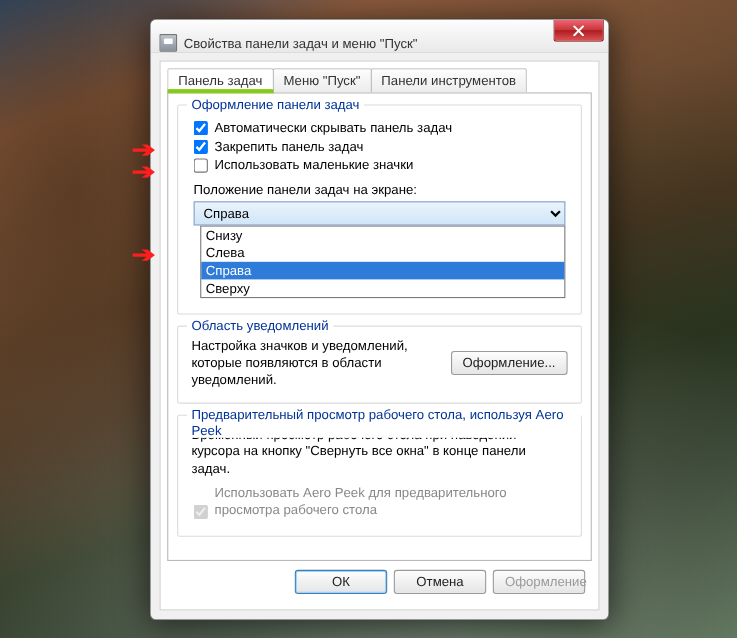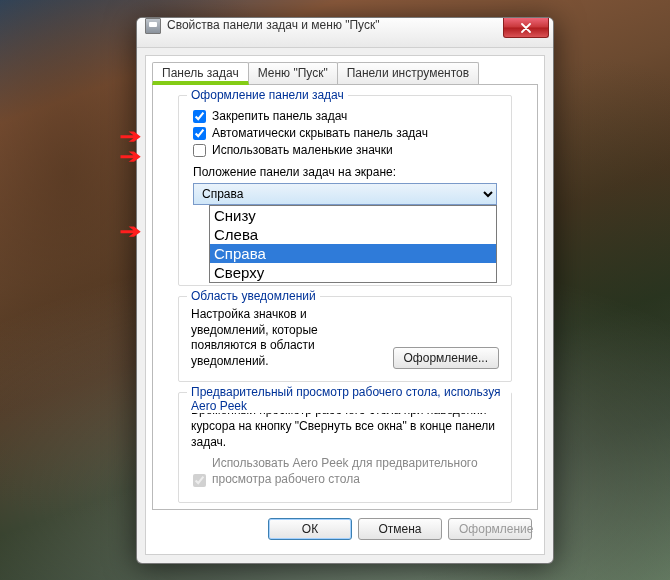--- a/index.html
+++ b/index.html
@@ -8,21 +8,21 @@
   
   body::before{content:"";position:absolute;inset:0;background:
      radial-gradient(800px 400px at 50% 85%,rgba(255,255,255,.25),transparent 60%),
      radial-gradient(300px 500px at 10% 30%,rgba(70,45,25,.6),transparent 70%),
      radial-gradient(300px 500px at 90% 70%,rgba(40,50,30,.6),transparent 70%)}
   .window{position:absolute;left:136px;top:17px;width:418px;height:547px;
     background:#f0f0f0;border:1px solid rgba(0,0,0,.5);border-radius:6px;
     box-shadow:0 4px 30px rgba(0,0,0,.6)}
   .titlebar{height:30px;background:linear-gradient(#fdfdfd,#e9e9e9);
     border-bottom:1px solid #d0d0d0;border-radius:5px 5px 0 0;
-    display:flex;align-items:flex-start;padding:0 0 0 8px;position:relative}
+    display:flex;align-items:flex-end;padding:0 0 0 8px;position:relative}
   .title-icon{width:16px;height:16px;margin-right:6px;
     background:linear-gradient(#bfc5cc,#8a929c);border:1px solid #777;border-radius:1px;
     position:relative}
   .title-icon::after{content:"";position:absolute;left:3px;top:3px;right:3px;bottom:6px;
     background:#fff;border-radius:1px}
   .title-text{font-size:12px;color:#333}
   .close-btn{position:absolute;right:4px;top:0;width:46px;height:20px;
     background:linear-gradient(#e67,#c8373a 48%,#b01c1f 52%,#da5255);
     border:1px solid #8a1f1f;border-top:none;border-radius:0 0 3px 3px;
     display:flex;align-items:center;justify-content:center}
@@ -31,36 +31,36 @@
     border:1px solid #cfcfcf}
   
   .tabs{position:absolute;left:6px;right:6px;top:6px;height:23px}
   .tab{float:left;height:22px;line-height:20px;padding:0 9px;font-size:12px;
     background:linear-gradient(#fdfdfd,#ececec);border:1px solid #b9b9b9;border-bottom:none;
     border-radius:2px 2px 0 0;margin-right:-1px;color:#333;cursor:default;position:relative}
   .tab.active{background:#fff;height:23px;z-index:3;border-bottom:4px solid #84cc16;margin-bottom:-1px}
   .tabbody{position:absolute;left:6px;right:6px;top:28px;bottom:44px;
     border:1px solid #b9b9b9;background:#fff;z-index:1}
   
-  .group{border:1px solid #dcdcdc;border-radius:2px;margin:10px 25px;padding:10px 12px 12px;position:relative}
+  .group{border:1px solid #dcdcdc;border-radius:2px;margin:10px 8px;padding:10px 12px 12px;position:relative}
   .group-title{position:absolute;top:-8px;left:8px;background:#fff;padding:0 4px;color:#003399;font-size:12px}
   .chk-row{display:flex;align-items:center;margin:3px 0 3px 2px;gap:6px}
   input[type=checkbox]{width:13px;height:13px}
   .chk-row.disabled{color:#888}
   .label-line{margin:8px 0 4px 2px}
   select.pos{width:100%;height:22px;font-size:12px;border:1px solid #7a9ac9;
     background:linear-gradient(#eaf3fb,#cfe6f8);color:#000;padding:0 4px}
   
-  .dropdown-list{position:absolute;left:16px;right:0;top:22px;background:#fff;
-    border:1px solid #7a7a7a;z-index:20;font-size:15px}
+  .dropdown-list{position:absolute;left:6px;right:0;top:22px;background:#fff;
+    border:1px solid #7a7a7a;z-index:20;font-size:12px}
   .dropdown-list div{padding:1px 4px}
   .dropdown-list .sel{background:#2f7bd9;color:#fff}
   .pos-wrap{position:relative;margin:0 2px}
   
-  .twocol{display:flex;align-items:flex-end;gap:14px}
+  .twocol{display:flex;align-items:center;gap:14px}
   .twocol .txt{flex:1;line-height:1.3}
   .w7btn{height:22px;padding:0 10px;font-family:inherit;font-size:12px;
     background:linear-gradient(#fdfdfd,#e5e5e5);border:1px solid #9a9a9a;border-radius:3px;
     color:#222;cursor:default}
   .w7btn:disabled{color:#9a9a9a}
   .link{color:#0066cc;text-decoration:underline;display:inline-block;margin:6px 0 0 14px;cursor:pointer}
   
   .footer{position:absolute;left:17px;right:0;bottom:8px;height:28px;
     display:flex;justify-content:flex-end;gap:6px;padding:0 12px}
   .footer .w7btn{width:84px}
@@ -94,25 +94,25 @@
     </div>
 
     <div class="tabbody">
 
       
       <div class="group">
         <span class="group-title">Оформление панели задач</span>
 
         <label class="chk-row">
           <input type="checkbox" checked="" style="">
-          <span>Закрепить панель задач</span>
+          <span>Автоматически скрывать панель задач</span>
         </label>
         <label class="chk-row">
           <input type="checkbox" checked="" style="">
-          <span>Автоматически скрывать панель задач</span>
+          <span>Закрепить панель задач</span>
         </label>
         <label class="chk-row">
           <input type="checkbox" style="">
           <span>Использовать маленькие значки</span>
         </label>
 
         <div class="label-line">Положение панели задач на экране:</div>
 
         <div class="pos-wrap">
           <select class="pos">

